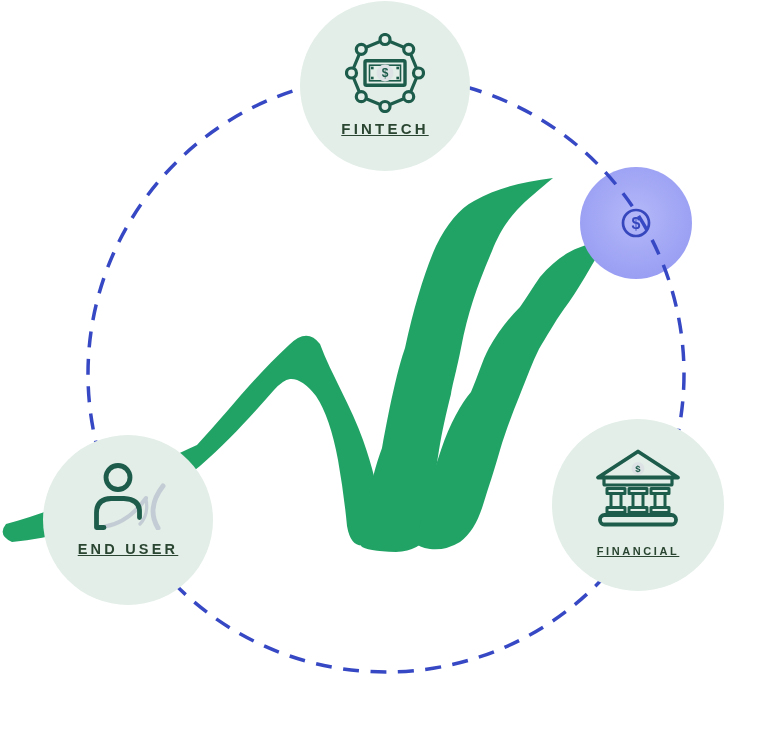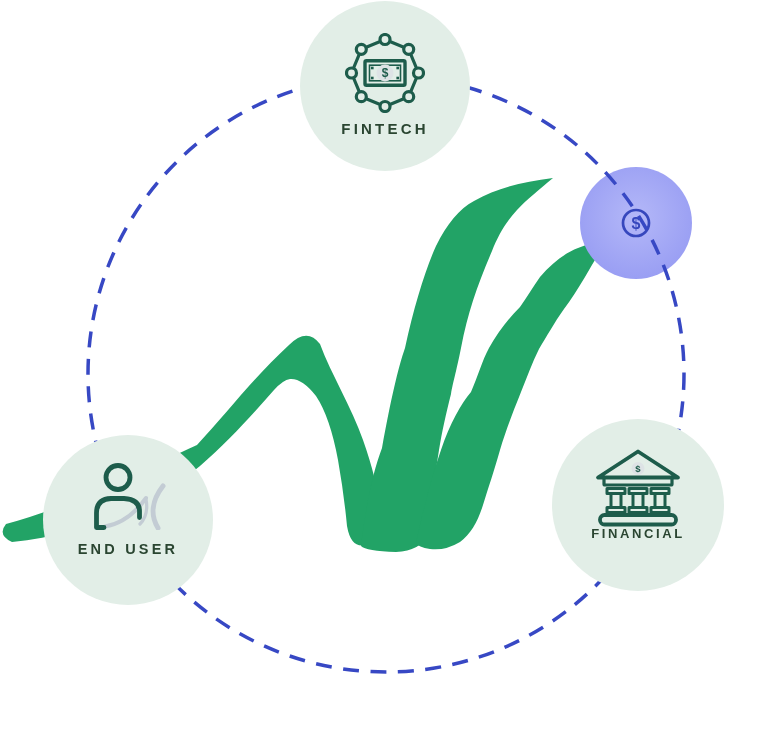--- a/index.html
+++ b/index.html
@@ -27,25 +27,25 @@
   .ring-layer{z-index:3;}
   .node{
     position:absolute;border-radius:50%;background:var(--node-bg);z-index:4;
   }
   .node-fintech{left:300px;top:1px;width:170px;height:170px;}
   .node-enduser{left:43px;top:435px;width:170px;height:170px;}
   .node-fi{left:552px;top:419px;width:172px;height:172px;}
   .node-icon{position:absolute;}
   .node-label{
     position:absolute;left:0;width:100%;text-align:center;
-    color:var(--label-green);font-weight:bold;
+    color:var(--label-green);font-weight:bold;text-decoration:underline;
   }
   .label-fintech{top:119px;font-size:15px;letter-spacing:3.2px;}
   .label-enduser{top:106px;font-size:14.5px;letter-spacing:3.2px;text-align:center;}
-  .label-fi{top:107px;font-size:13px;letter-spacing:2.6px;line-height:16.5px;}
+  .label-fi{top:124px;font-size:11px;letter-spacing:2.6px;line-height:16.5px;}
   .money-circle{
     position:absolute;left:580px;top:167px;width:112px;height:112px;border-radius:50%;
     background:radial-gradient(circle at 50% 45%, var(--purple-light) 0%, var(--purple) 78%);
     z-index:2;display:flex;align-items:center;justify-content:center;
   }
   svg text{font-family:"Liberation Sans", sans-serif;font-weight:bold;}
 </style>
 </head>
 <body>
 

